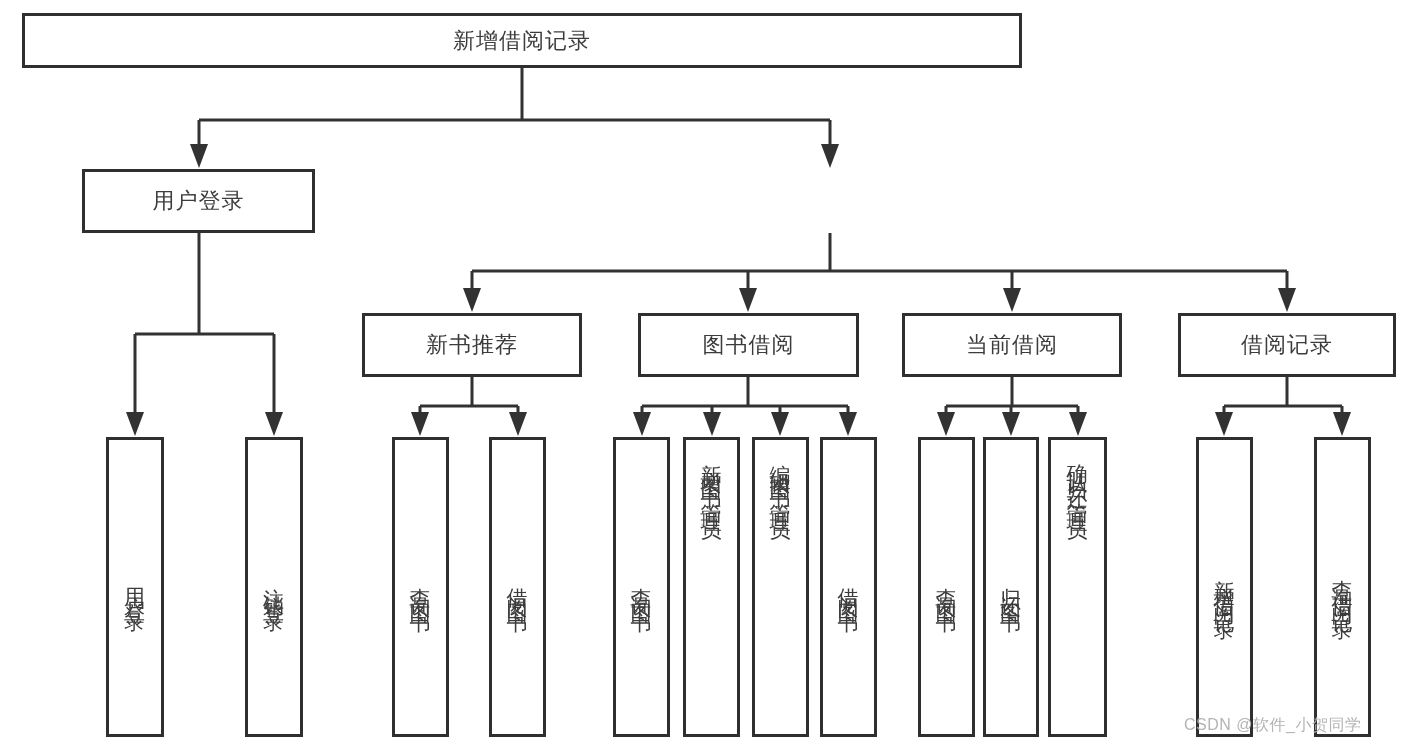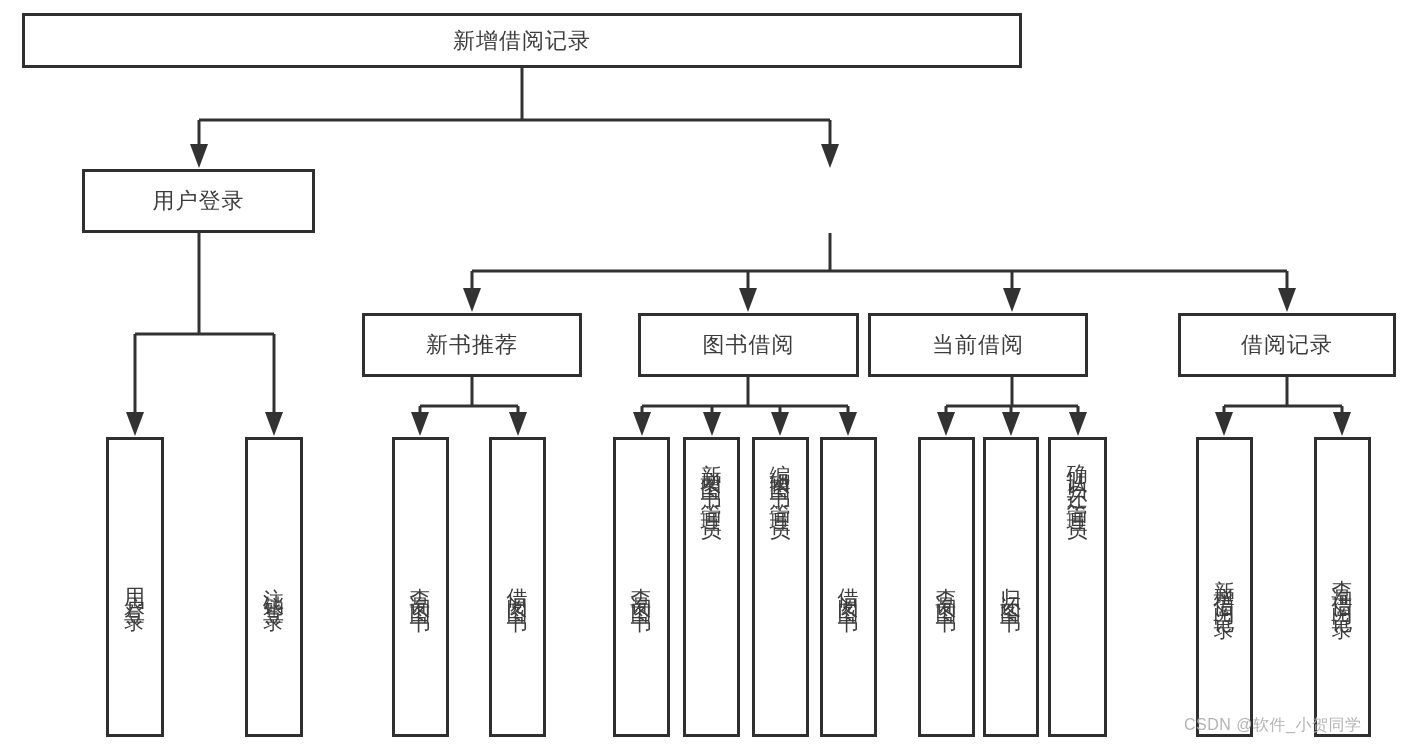--- a/index.html
+++ b/index.html
@@ -114,21 +114,21 @@
   <div class="box" style="left:82px;top:169px;width:233px;height:64px">
     <span>用户登录</span>
   </div>
 
   <div class="box" style="left:362px;top:313px;width:220px;height:64px">
     <span>新书推荐</span>
   </div>
   <div class="box" style="left:638px;top:313px;width:221px;height:64px">
     <span>图书借阅</span>
   </div>
-  <div class="box" style="left:868px;top:313px;width:220px;height:64px">
+  <div class="box" style="left:902px;top:313px;width:220px;height:64px">
     <span>当前借阅</span>
   </div>
   <div class="box" style="left:1178px;top:313px;width:218px;height:64px">
     <span>借阅记录</span>
   </div>
 
   <div class="box vbox" style="left:106px;top:437px;width:58px;height:300px">
     <span>用户登录</span>
   </div>
   <div class="box vbox" style="left:245px;top:437px;width:58px;height:300px">

